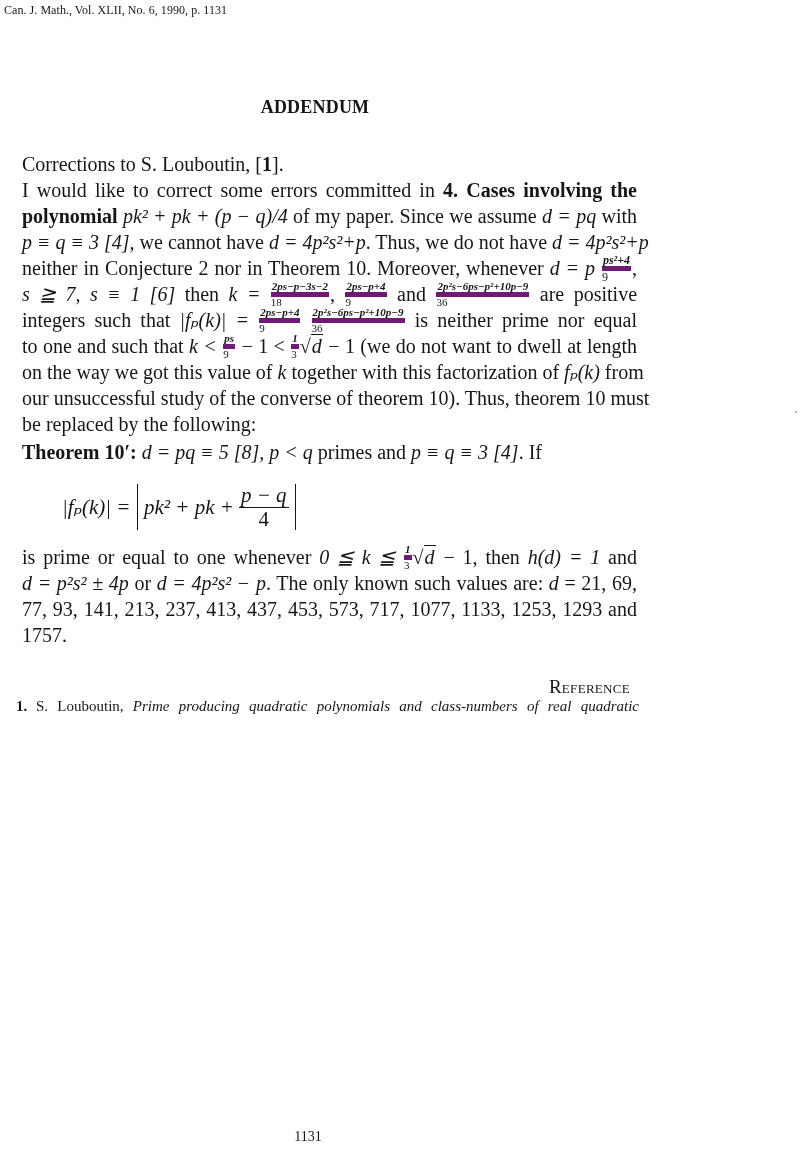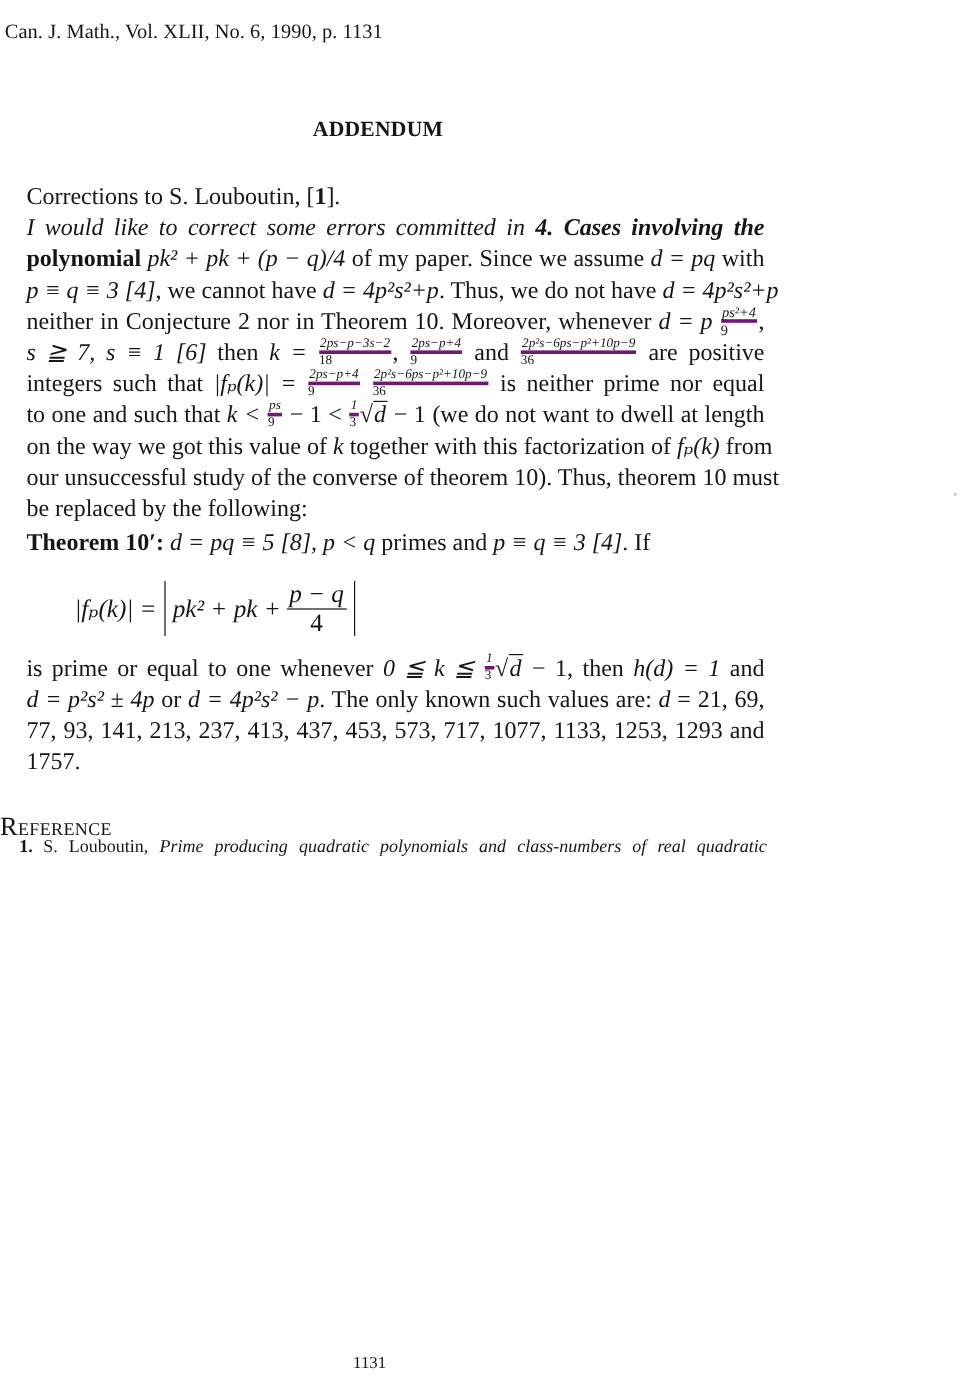--- a/index.html
+++ b/index.html
@@ -2,59 +2,59 @@
 <html><head>
 <meta charset="utf-8">
 <style>
   html, body { margin: 0; padding: 0; background: #ffffff; }
   body {
     width: 800px; height: 1152px; position: relative; overflow: hidden;
     font-family: "Liberation Serif", "DejaVu Serif", serif;
     color: #161616;
   }
   .header {
-    position: absolute; left: 4px; top: 17px;
-    font-size: 17px; letter-spacing: 0.05px;
+    position: absolute; left: 4px; top: 3px;
+    font-size: 12px; letter-spacing: 0.05px;
   }
   .title {
     position: absolute; left: 0; width: 630px; top: 97px; text-align: center;
     font-weight: bold; font-size: 18px; letter-spacing: 0.2px;
     padding-left: 0;
   }
   .line {
     position: absolute; left: 22px; width: 615px;
     font-size: 20px; line-height: 24px; white-space: nowrap;
   }
   .just { text-align: justify; text-align-last: justify; }
   i, .m { font-style: italic; }
   b { font-weight: bold; }
   .frac {
     display: inline-block; vertical-align: middle; text-align: center;
     font-size: 12px; line-height: 12px; font-style: italic; margin: 0 1px;
     position: relative; top: -2px;
   }
-  .frac .num { display: block; border-bottom: 3px solid #701a75; padding: 0 1px; }
+  .frac .num { display: block; border-bottom: 5px solid #701a75; padding: 0 1px; font-weight: bold; }
   .frac .den { display: block; font-style: normal; }
   .frac.sm { font-size: 11px; line-height: 11px; }
   .sqrt { display: inline-block; }
   .sqrt .rad { border-top: 1px solid #161616; padding: 0 1px; font-style: italic; }
   .display {
     position: absolute; left: 62px; top: 482px;
     font-size: 21px; height: 50px; display: flex; align-items: center;
   }
   .bar { display: inline-block; width: 1.4px; background: #161616; height: 46px; margin: 0 6px; }
   .bigfrac {
     display: inline-block; text-align: center; vertical-align: middle; font-style: italic;
     font-size: 21px; line-height: 23px; margin-left: 5px;
   }
   .bigfrac .num { display: block; border-bottom: 1.2px solid #161616; padding: 0 2px; }
   .bigfrac .den { display: block; font-style: normal; }
   .ref-head {
-    position: absolute; left: 0; width: 630px; top: 676px; text-align: left;
-    font-size: 22px; font-variant: small-caps; letter-spacing: 0.3px;
+    position: absolute; left: 0; width: 630px; top: 676px; text-align: right;
+    font-size: 19px; font-variant: small-caps; letter-spacing: 0.3px;
   }
   .ref {
     position: absolute; left: 36px; width: 603px; font-size: 15px; line-height: 20px;
   }
   .ref-num { position: absolute; left: -2px; font-weight: bold; }
   .pagenum {
     position: absolute; left: 0; width: 660px; text-align: center; top: 1129px;
     font-size: 14px; padding-right: 44px; box-sizing: border-box;
   }
   .speck { position: absolute; left: 795px; top: 411px; width: 2px; height: 2px; background: #bbb; }
@@ -63,21 +63,21 @@
 <body>
 
 <div class="header">Can. J. Math., Vol. XLII, No. 6, 1990, p. 1131</div>
 
 <div class="title">ADDENDUM</div>
 
 <div class="line" style="top:152px; left:22px;">
   <span>Corrections to S. Louboutin, [</span><b>1</b><span>].</span>
 </div>
 
-<div class="line just" style="top:178px; left:22px; width:615px;font-style:italic;">
+<div class="line just" style="top:178px; left:22px; width:615px;">
   <span>I would like to correct some errors committed in </span><b>4. Cases involving the</b>
 </div>
 <div class="line just" style="top:204px;">
   <b>polynomial</b>
   <i>pk² + pk + (p − q)/4</i><span> of my paper. Since we assume </span><i>d = pq</i><span> with</span>
 </div>
 <div class="line just" style="top:230px;">
   <i>p ≡ q ≡ 3 [4]</i><span>, we cannot have </span><i>d = 4p²s²+p</i><span>. Thus, we do not have </span><i>d = 4p²s²+p</i>
 </div>
 <div class="line just" style="top:256px;">

